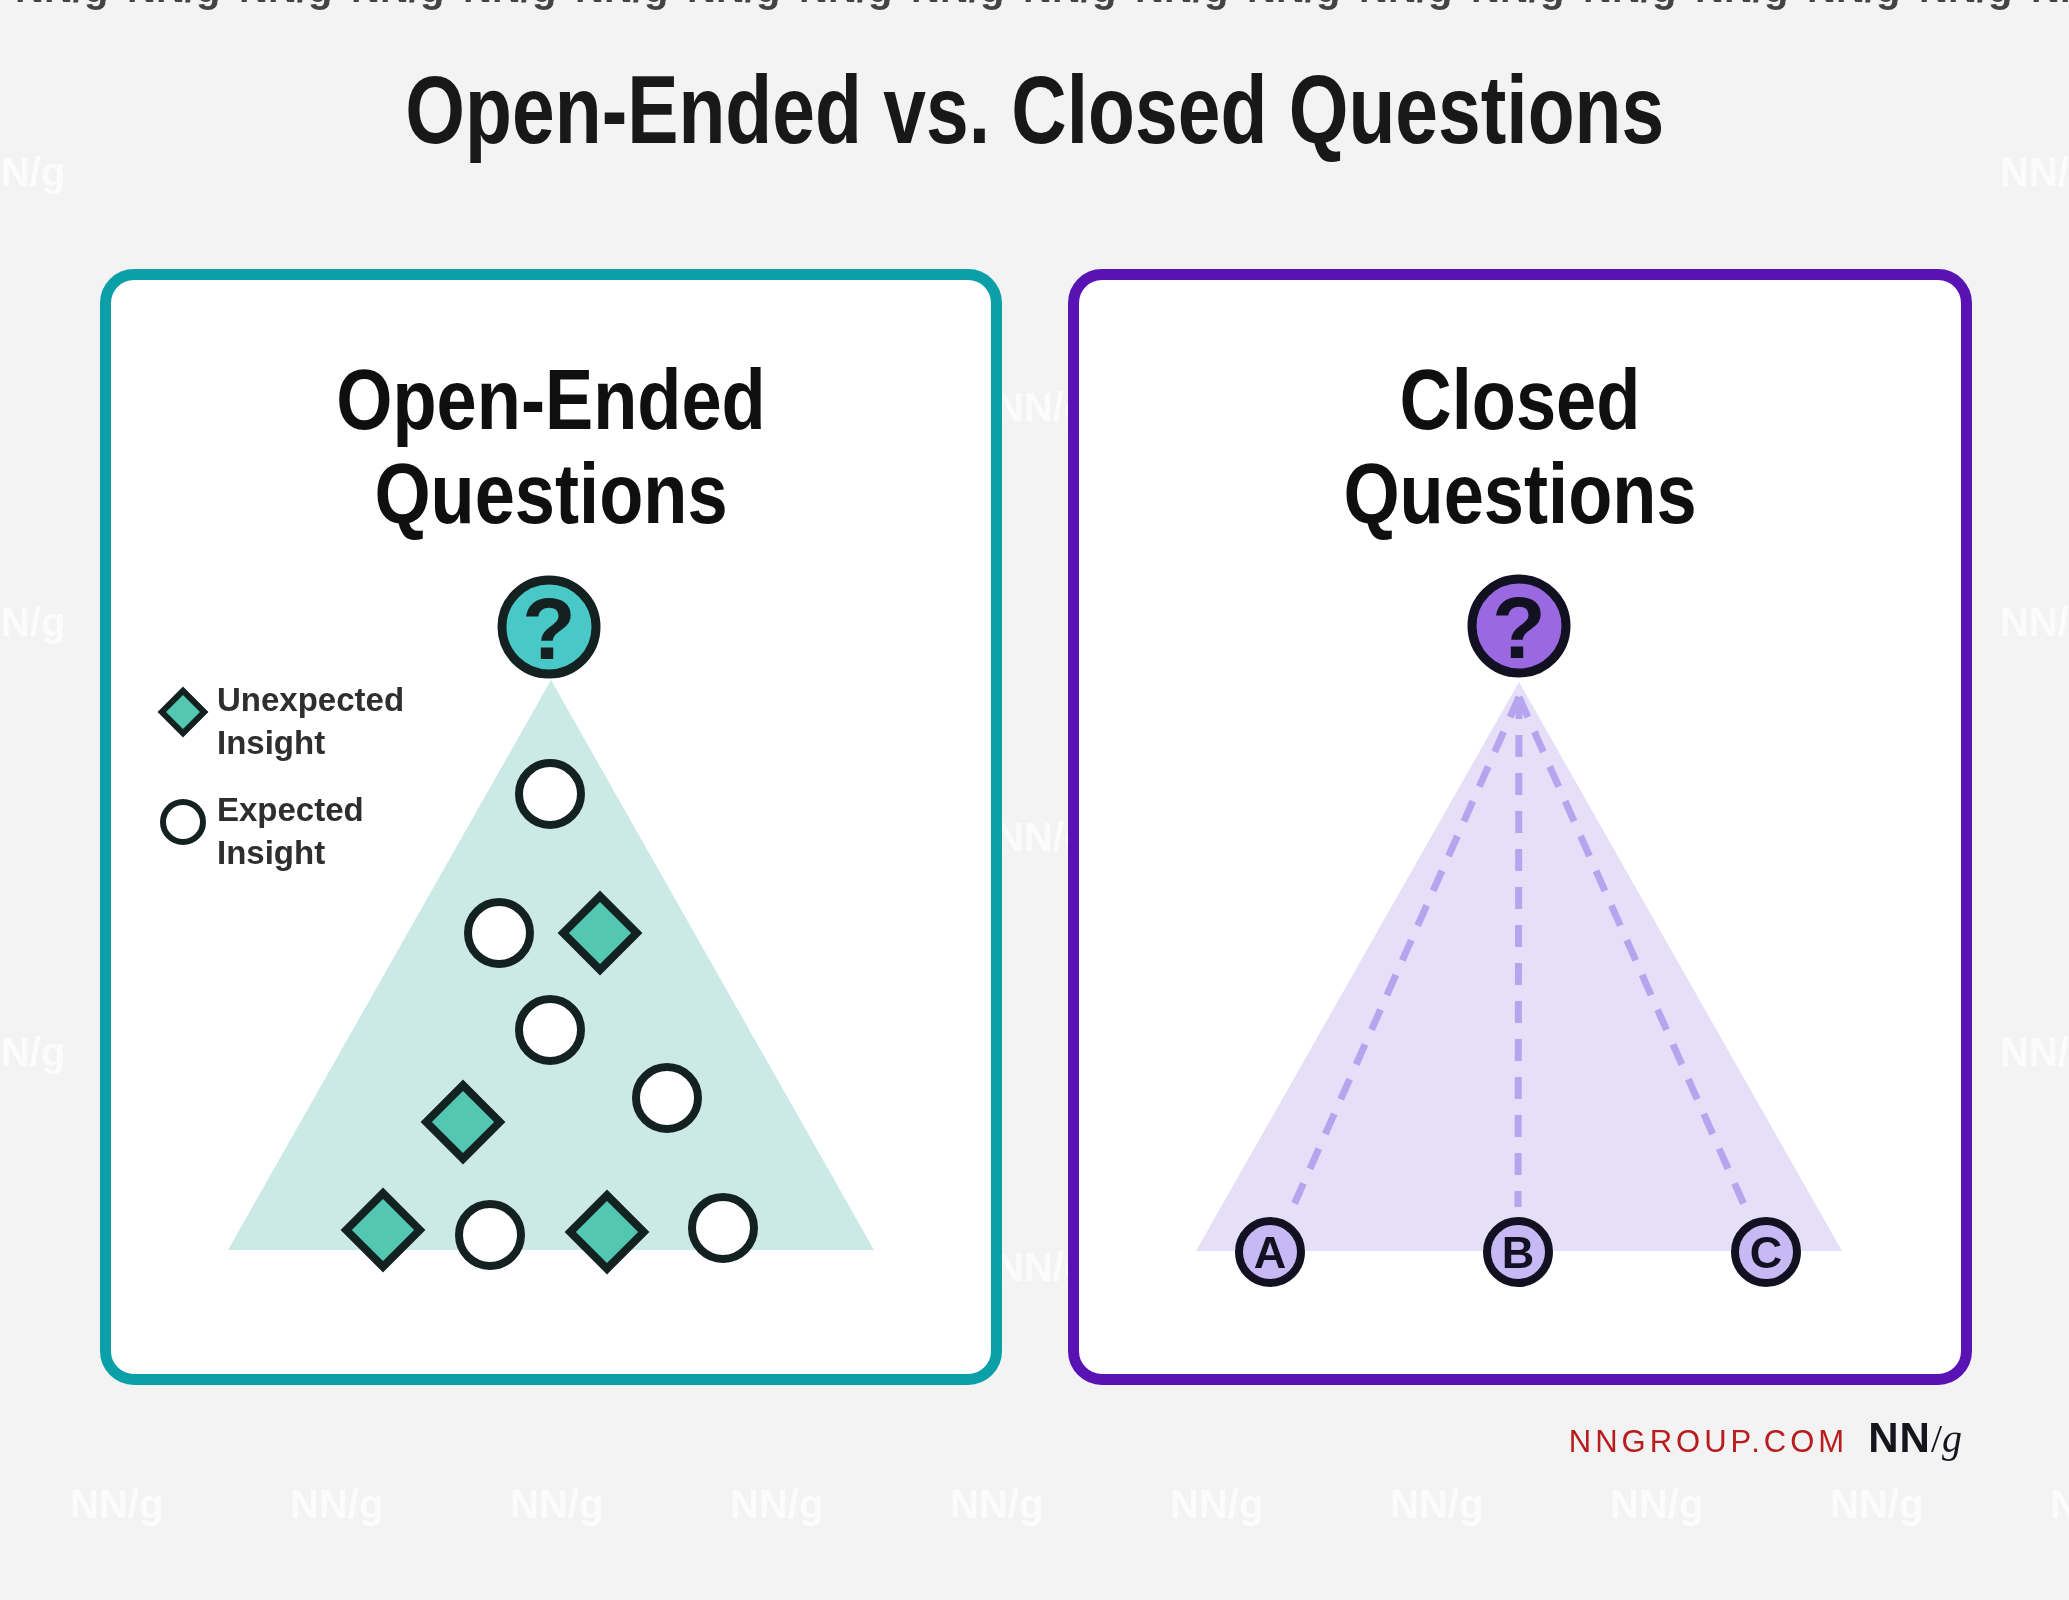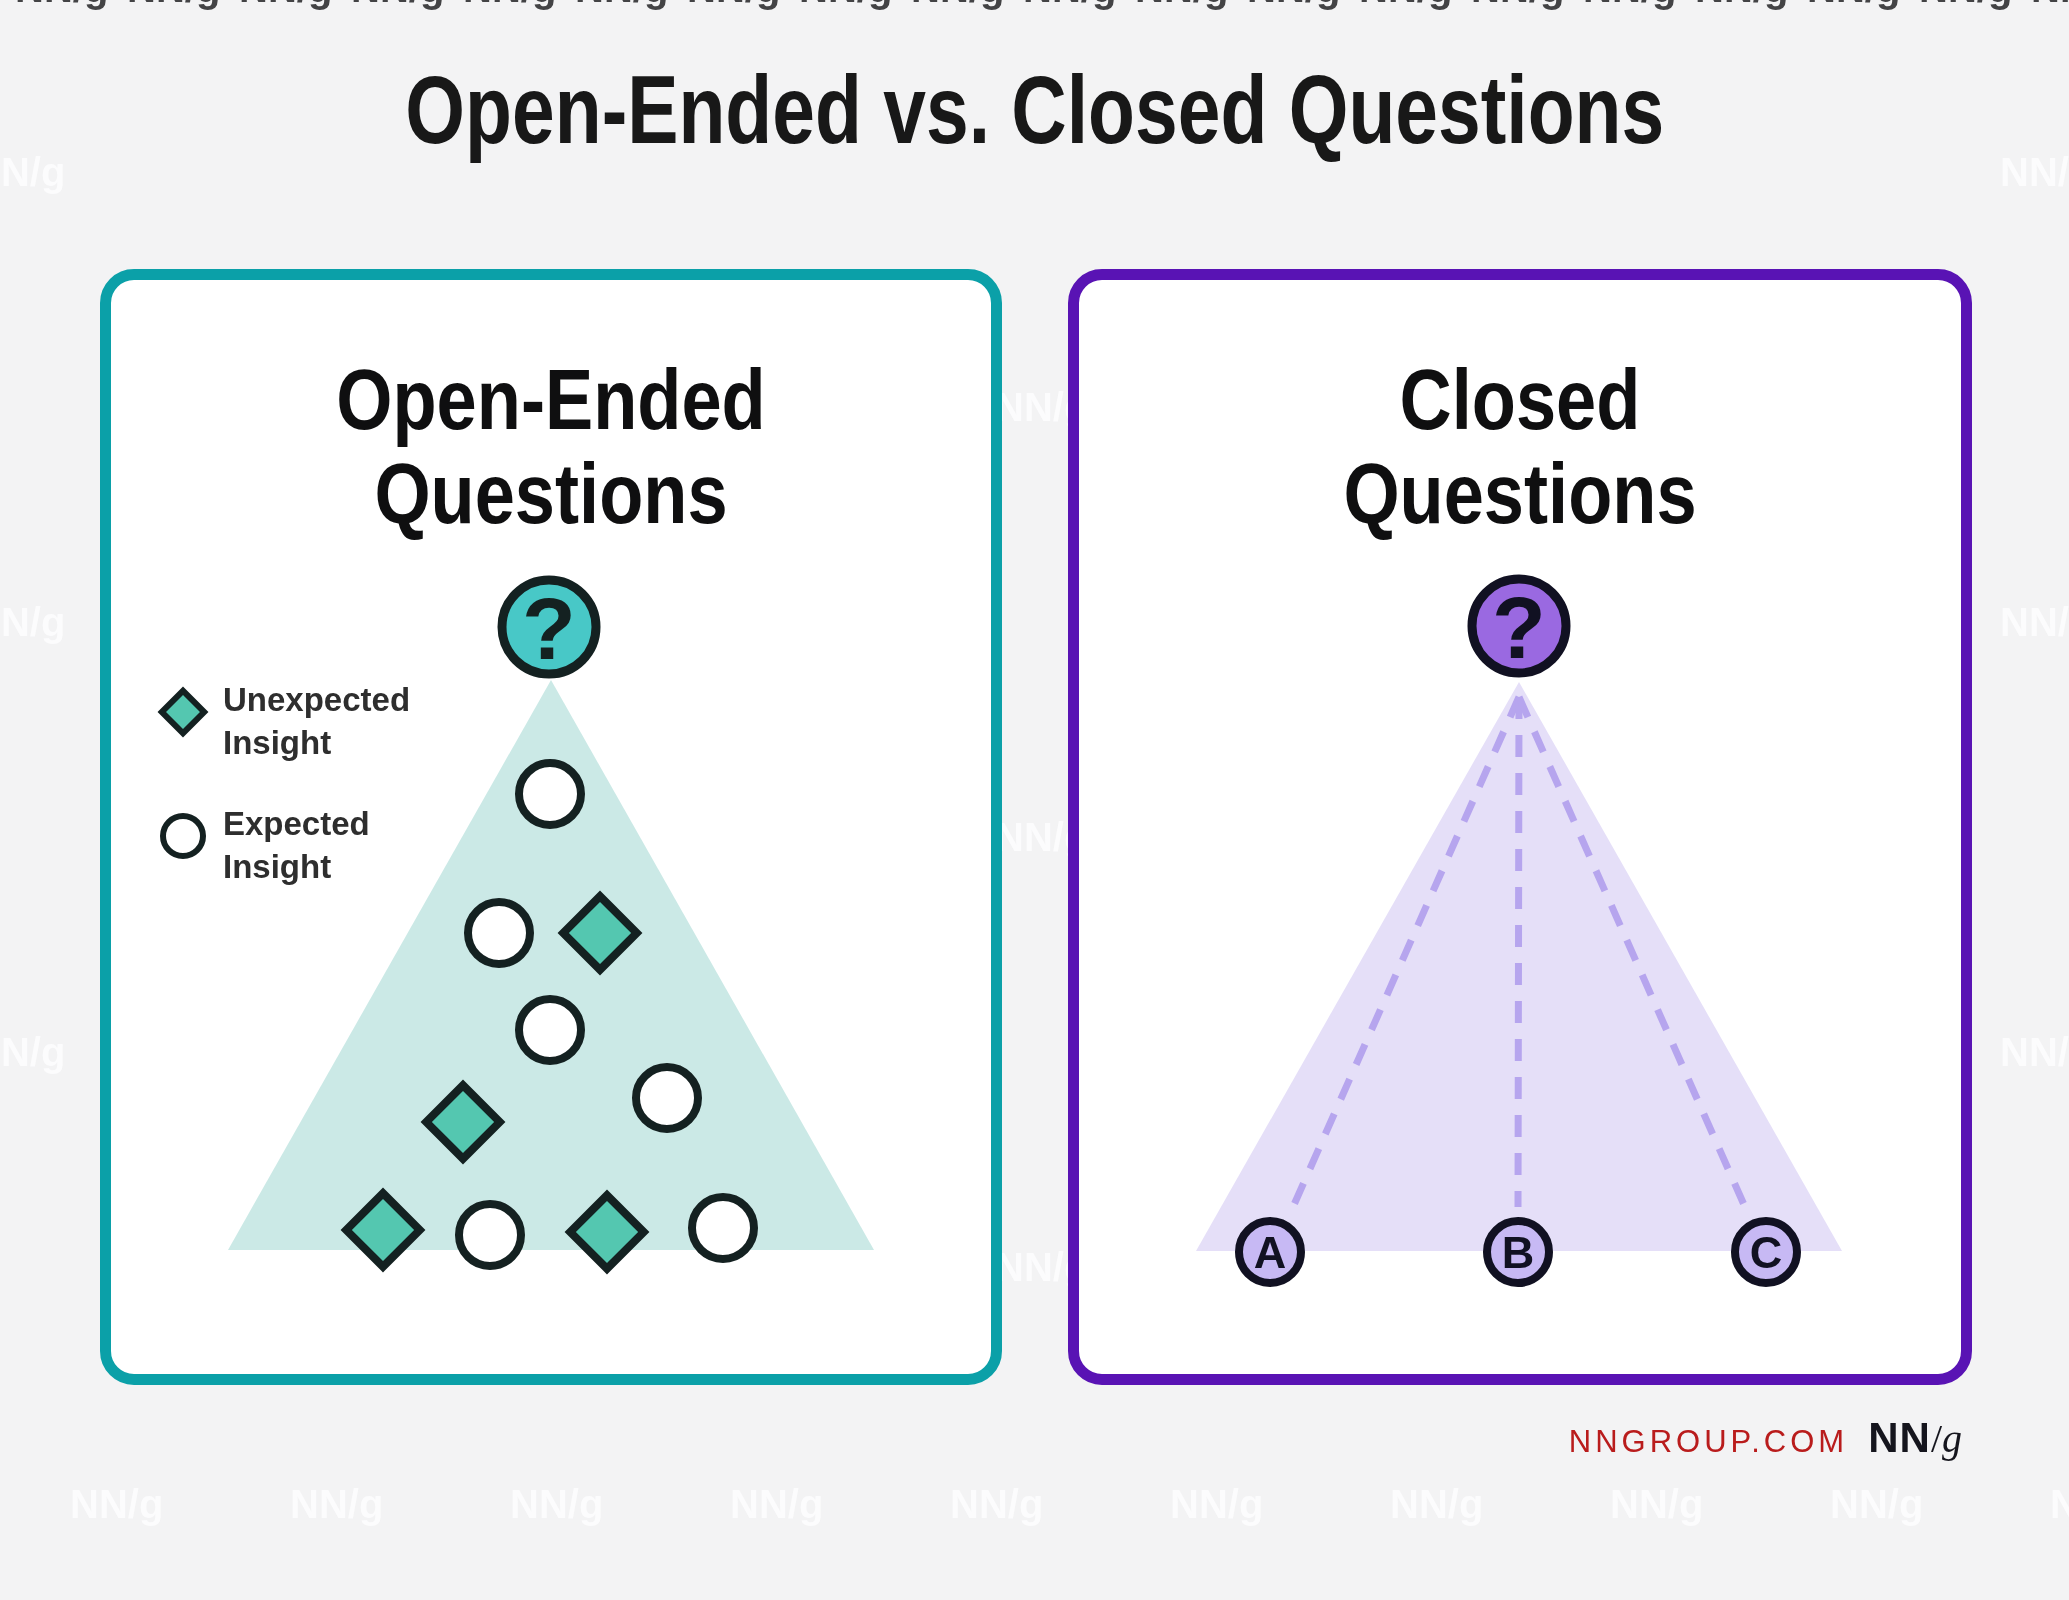--- a/index.html
+++ b/index.html
@@ -39,25 +39,25 @@
     color:#0f0f10; white-space:nowrap;
   }
   .panel-title .squeeze { display:inline-block; transform:scaleX(0.84); transform-origin:50% 50%; }
 
   .panel-svg { position:absolute; left:0; top:0; }
 
   .legend { position:absolute; left:44px; top:398px; }
   .legend-item { position:absolute; left:0; display:flex; align-items:flex-start; }
   .legend-item .icon { flex:0 0 auto; margin-top:6px; }
   .legend-item .label {
-    margin-left:12px; font-size:33px; line-height:43px; font-weight:bold;
+    margin-left:6px; font-size:33px; line-height:43px; font-weight:bold;
     color:#2e2e2e; white-space:pre-line;
   }
   #legend-item-unexpected { top:0; }
-  #legend-item-expected  { top:124px; }
+  #legend-item-expected  { top:110px; }
 
   .footer {
     position:absolute; top:1414px; right:107px;
     display:flex; align-items:baseline; white-space:nowrap;
   }
   .footer .site {
     font-size:31px; letter-spacing:4px; color:#b91c1c; font-weight:normal;
   }
   .footer .logo { margin-left:20px; color:#15151d; }
   .footer .logo .nn { font-weight:bold; font-size:42px; letter-spacing:1px;text-align:center; }

